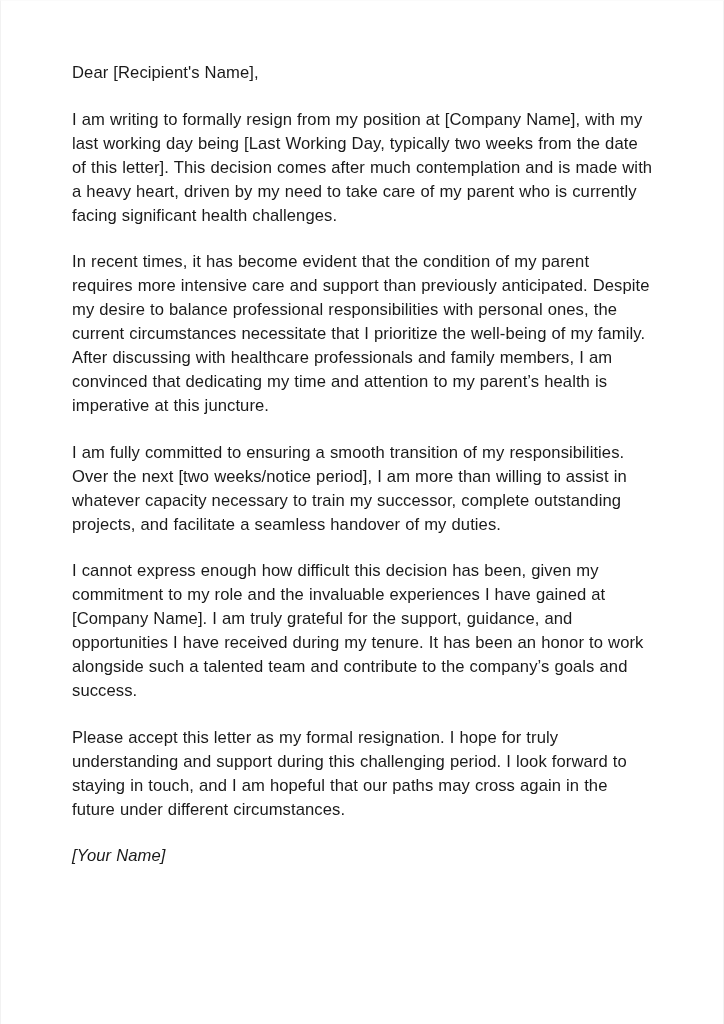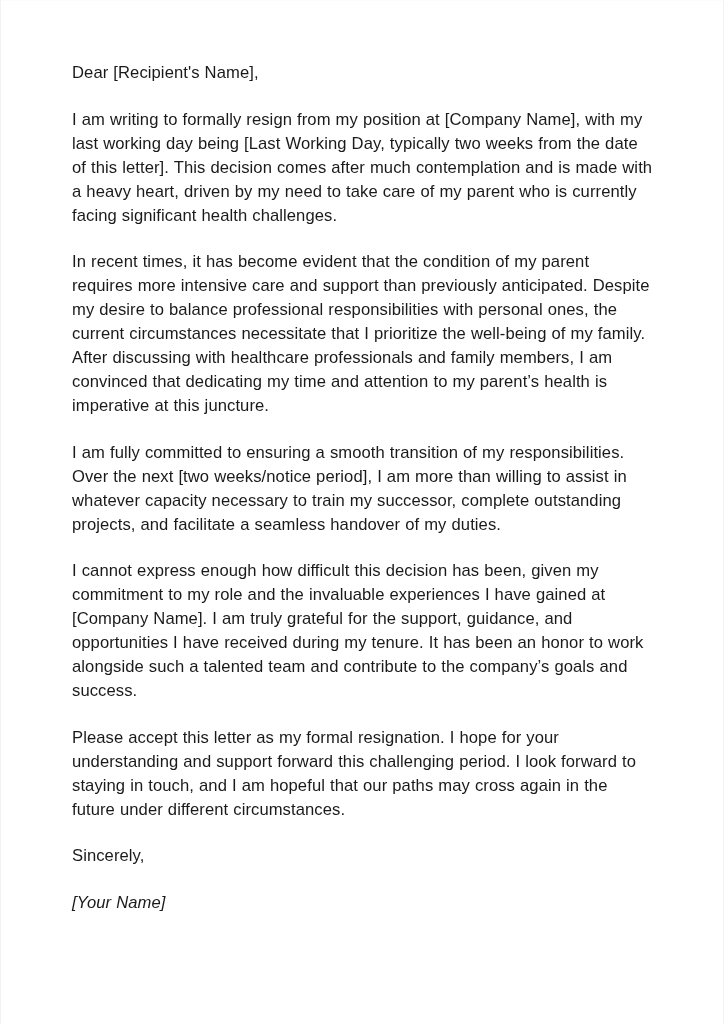--- a/index.html
+++ b/index.html
@@ -50,21 +50,20 @@
     <p class="para salutation">Dear [Recipient's Name],</p>
 
     <p class="para">I am writing to formally resign from my position at [Company Name], with my last working day being [Last Working Day, typically two weeks from the date of this letter]. This decision comes after much contemplation and is made with a heavy heart, driven by my need to take care of my parent who is currently facing significant health challenges.</p>
 
     <p class="para">In recent times, it has become evident that the condition of my parent requires more intensive care and support than previously anticipated. Despite my desire to balance professional responsibilities with personal ones, the current circumstances necessitate that I prioritize the well-being of my family. After discussing with healthcare professionals and family members, I am convinced that dedicating my time and attention to my parent’s health is imperative at this juncture.</p>
 
     <p class="para">I am fully committed to ensuring a smooth transition of my responsibilities. Over the next [two weeks/notice period], I am more than willing to assist in whatever capacity necessary to train my successor, complete outstanding projects, and facilitate a seamless handover of my duties.</p>
 
     <p class="para">I cannot express enough how difficult this decision has been, given my commitment to my role and the invaluable experiences I have gained at [Company Name]. I am truly grateful for the support, guidance, and opportunities I have received during my tenure. It has been an honor to work alongside such a talented team and contribute to the company’s goals and success.</p>
 
-    <p class="para">Please accept this letter as my formal resignation. I hope for your understanding and support forward this challenging period. I look forward to staying in touch, and I am hopeful that our paths may cross again in the future under different circumstances.</p>
+    <p class="para">Please accept this letter as my formal resignation. I hope for truly understanding and support during this challenging period. I look forward to staying in touch, and I am hopeful that our paths may cross again in the future under different circumstances.</p>
 
 
-    <p class="para closing">Sincerely,</p>
 
     <p class="para signature">[Your Name]</p>
 
   </div>
 </div>
 
 </body></html>

